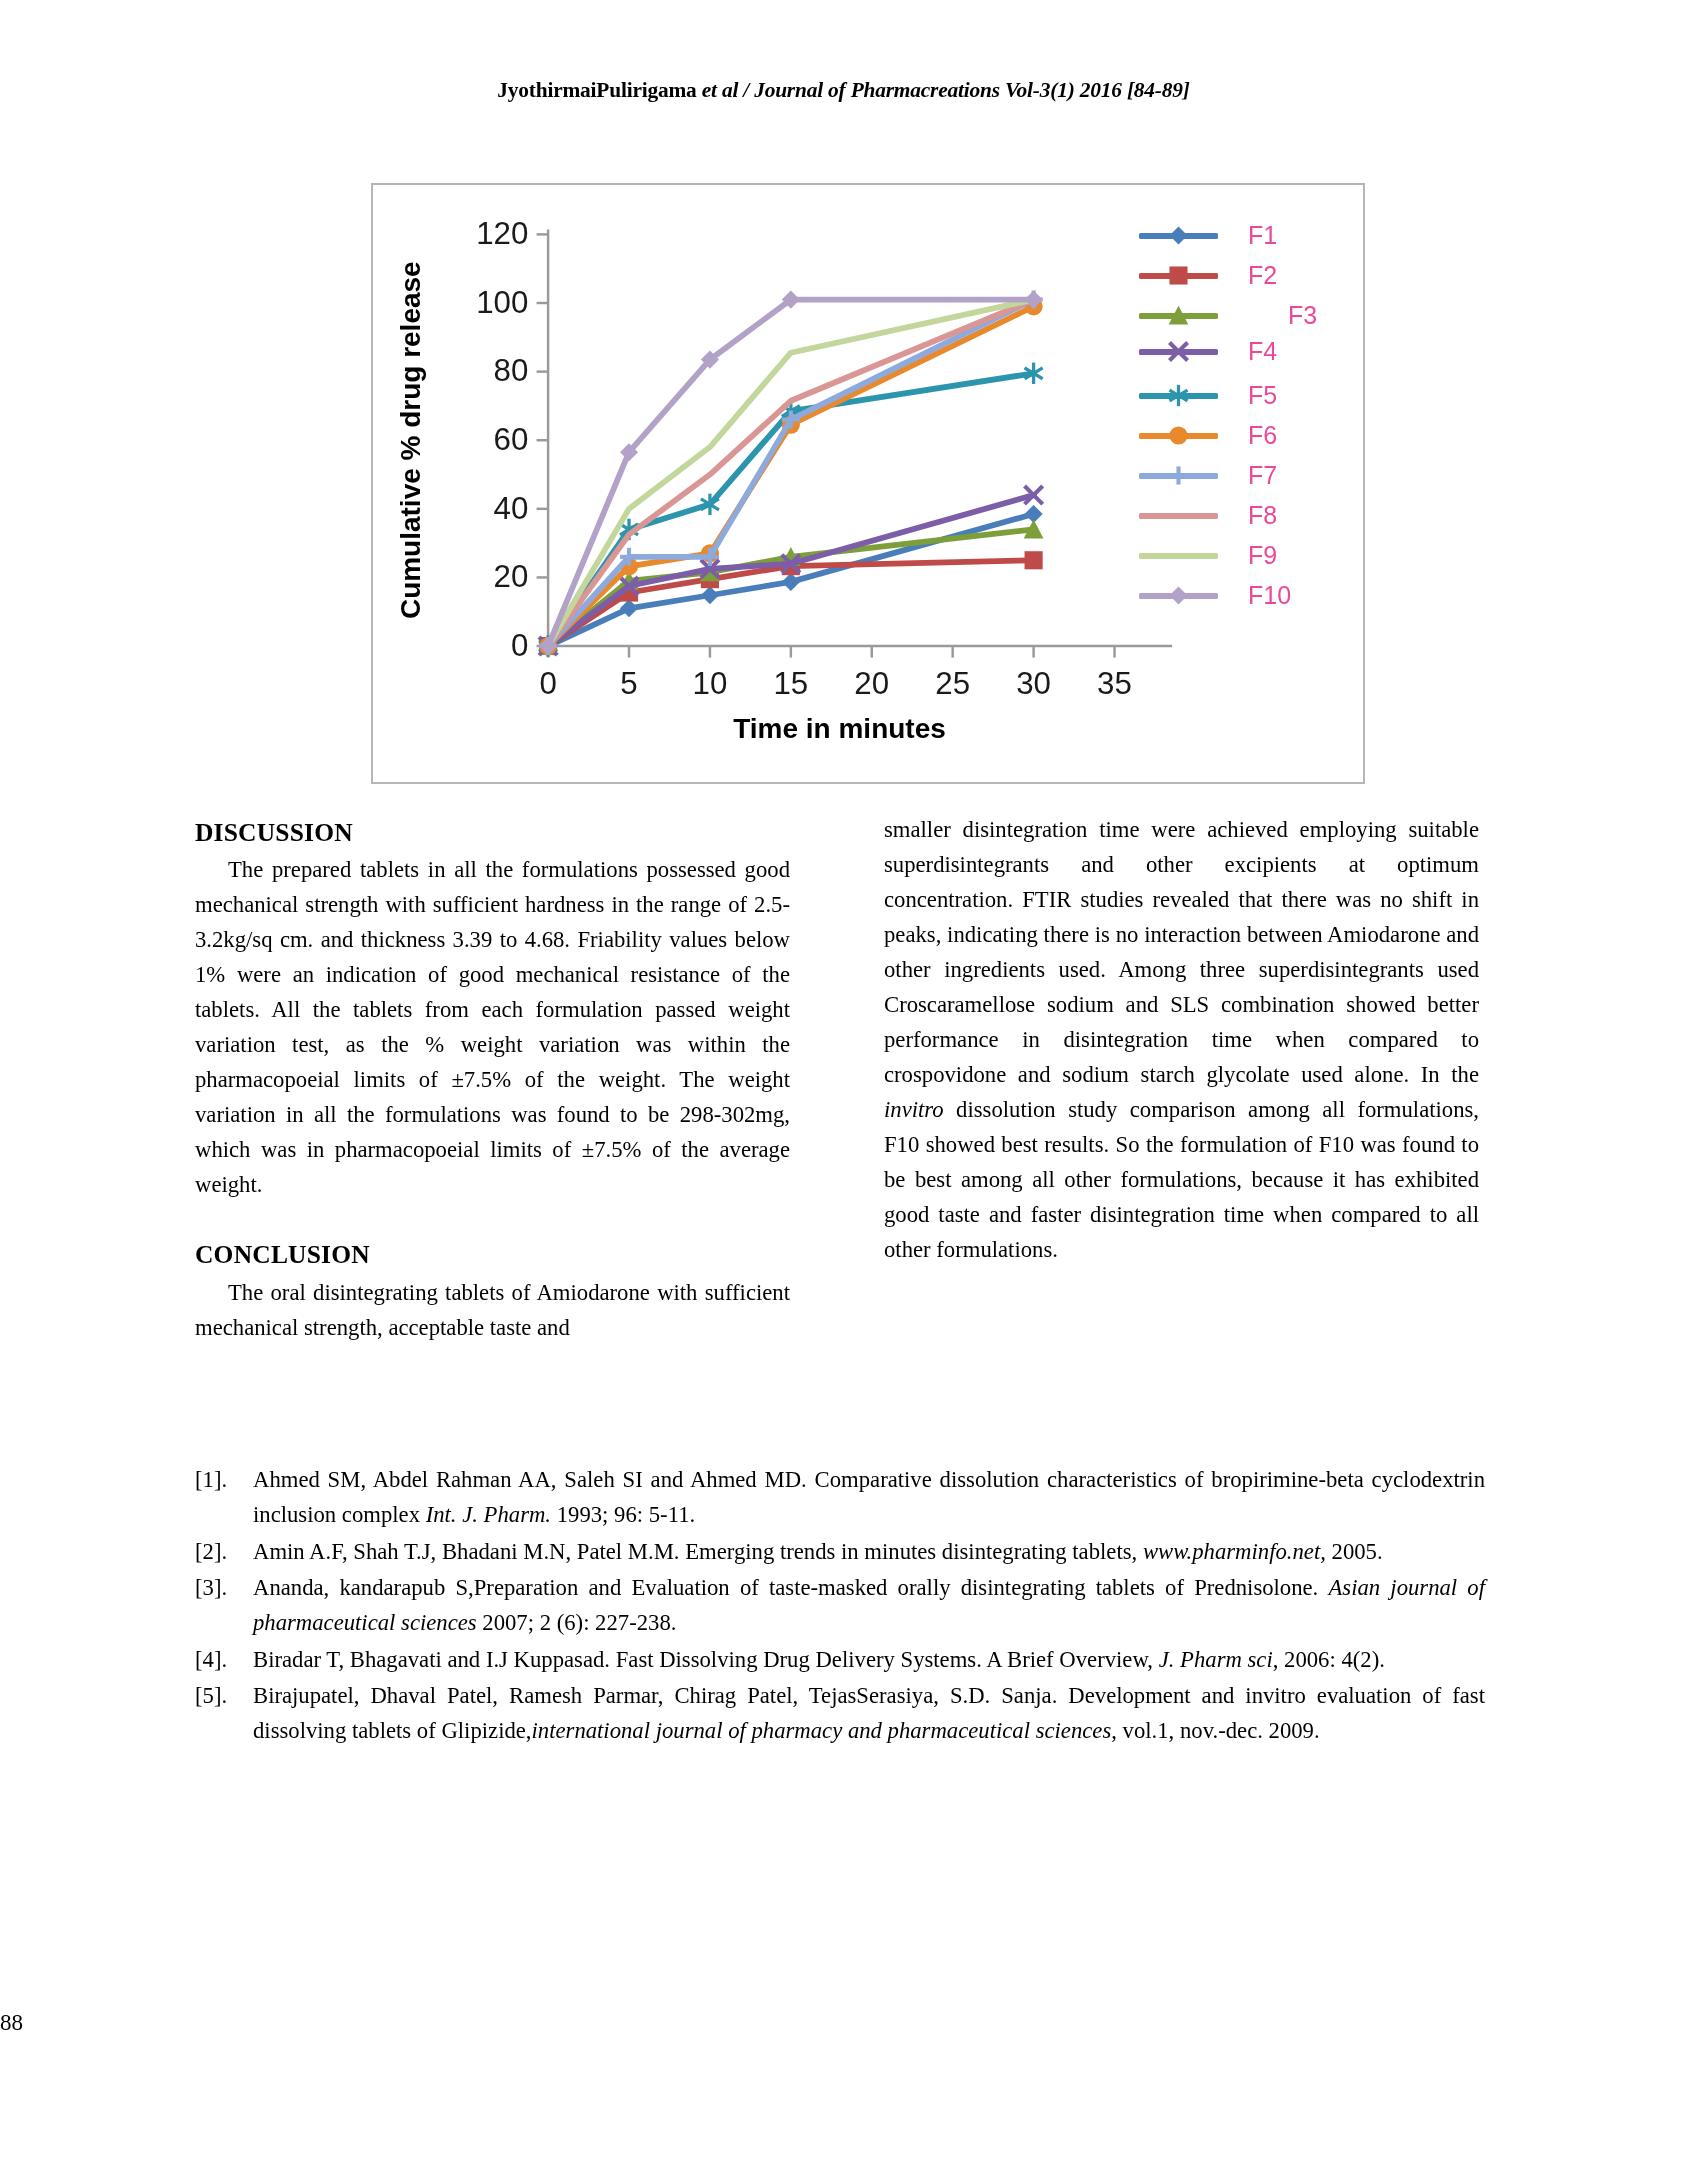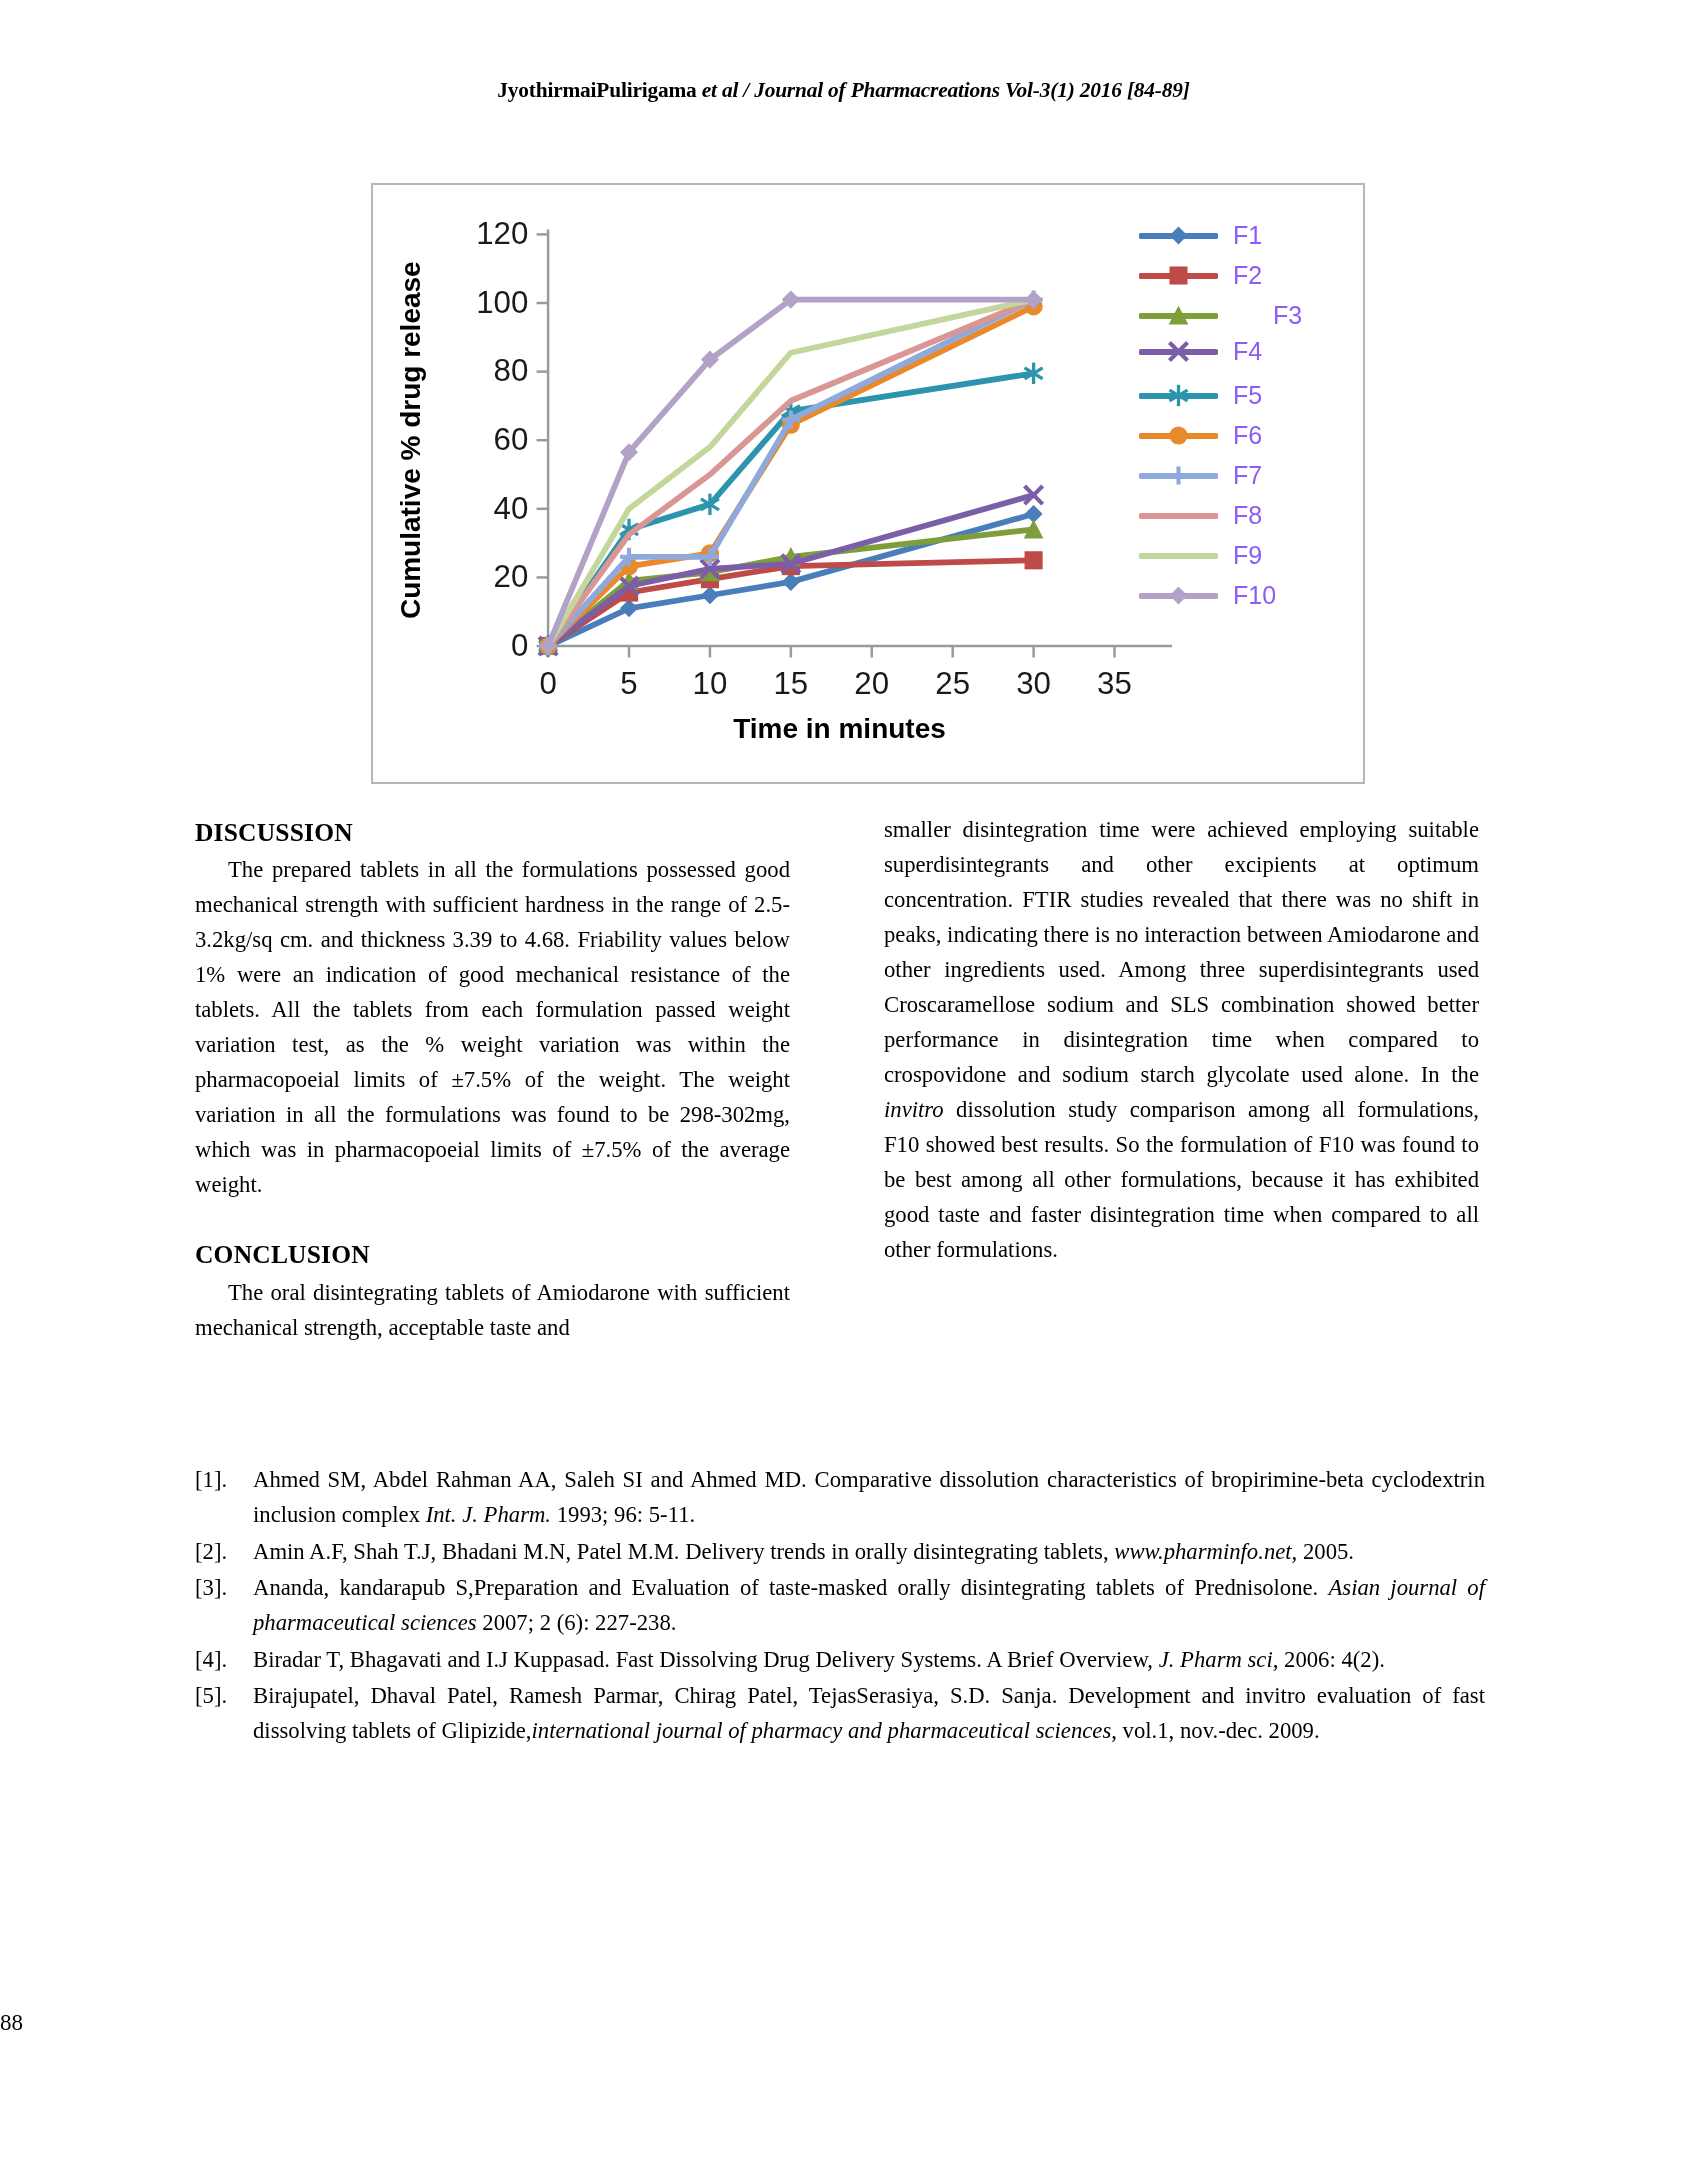--- a/index.html
+++ b/index.html
@@ -47,24 +47,24 @@
     height:40px;
     display:flex; align-items:center;
     left:0;
   }
   .legend-key { width:79px; height:25px; position:relative; flex:none; }
   .legend-line {
     position:absolute; left:0; top:10.7px; width:79px; height:5.8px; border-radius:1.6px;
   }
   .legend-marker { position:absolute; left:28px; top:1.6px; width:23px; height:23px; }
   .legend-label {
-    margin-left:15px;
+    margin-left:30px;
     font-family:"Liberation Sans", sans-serif;
     font-size:25px;
-    color:#8b5cf6;
+    color:#ec4899;
     line-height:1;
   }
 
   
   .col {
     position:absolute;
     width:595px;
     font-size:22.7px;
     line-height:35px;
     text-align:justify;
@@ -372,21 +372,21 @@
   </div>
 
   <div class="refs">
     <div id="ref-list">
         <div class="ref-item">
           <div class="ref-num">[1].</div>
           <div class="ref-text"><span>Ahmed SM, Abdel Rahman AA, Saleh SI and Ahmed MD. Comparative dissolution characteristics of bropirimine-beta cyclodextrin inclusion complex </span><span class="it">Int. J. Pharm.</span><span> 1993; 96: 5-11.</span></div>
         </div>
         <div class="ref-item">
           <div class="ref-num">[2].</div>
-          <div class="ref-text"><span>Amin A.F, Shah T.J, Bhadani M.N, Patel M.M. Delivery trends in orally disintegrating tablets, </span><span class="it">www.pharminfo.net,</span><span> 2005.</span></div>
+          <div class="ref-text"><span>Amin A.F, Shah T.J, Bhadani M.N, Patel M.M. Emerging trends in minutes disintegrating tablets, </span><span class="it">www.pharminfo.net,</span><span> 2005.</span></div>
         </div>
         <div class="ref-item">
           <div class="ref-num">[3].</div>
           <div class="ref-text"><span>Ananda, kandarapub S,Preparation and Evaluation of taste-masked orally disintegrating tablets of Prednisolone. </span><span class="it">Asian journal of pharmaceutical sciences</span><span> 2007; 2 (6): 227-238.</span></div>
         </div>
         <div class="ref-item">
           <div class="ref-num">[4].</div>
           <div class="ref-text"><span>Biradar T, Bhagavati and I.J Kuppasad. Fast Dissolving Drug Delivery Systems. A Brief Overview, </span><span class="it">J. Pharm sci</span><span>, 2006: 4(2).</span></div>
         </div>
         <div class="ref-item">

